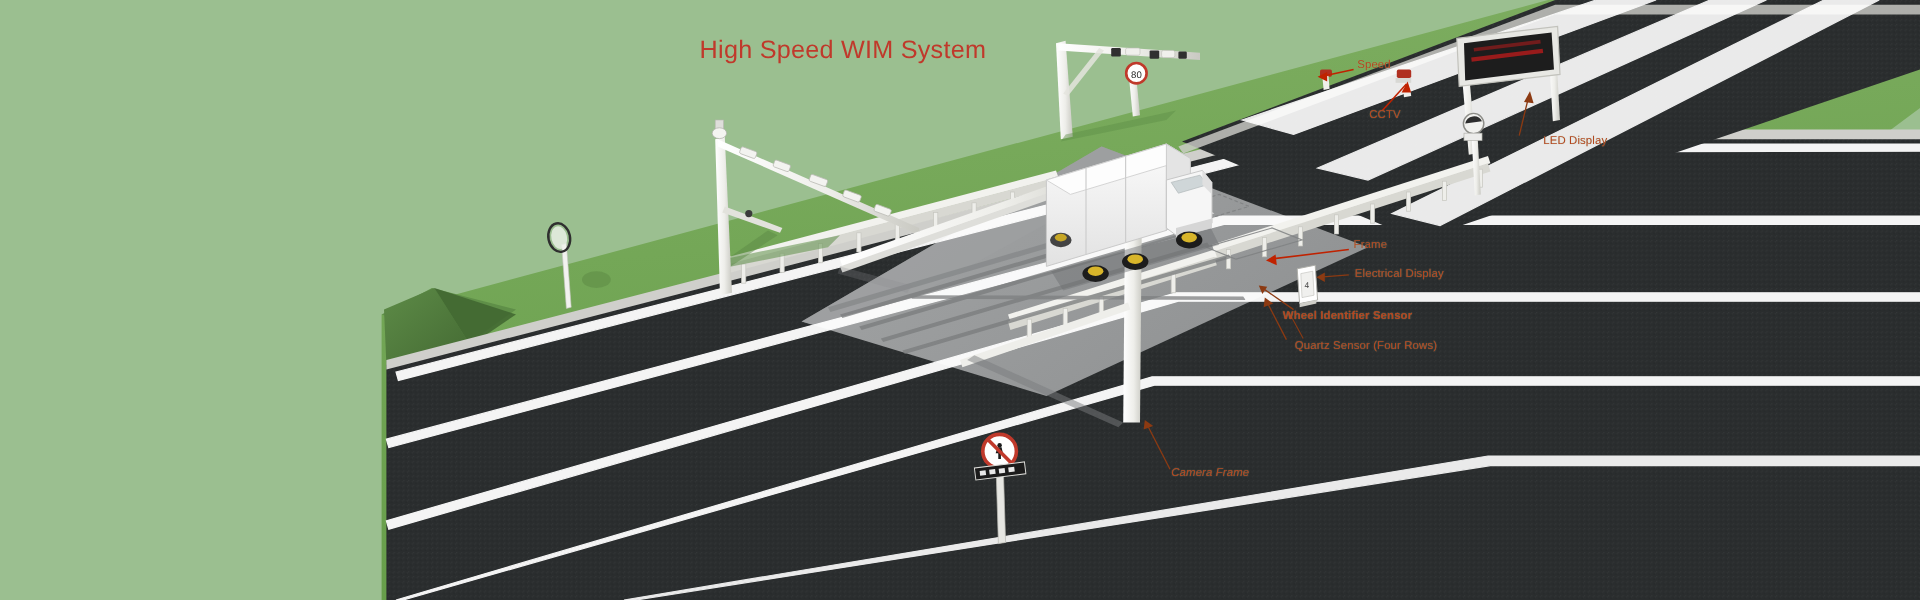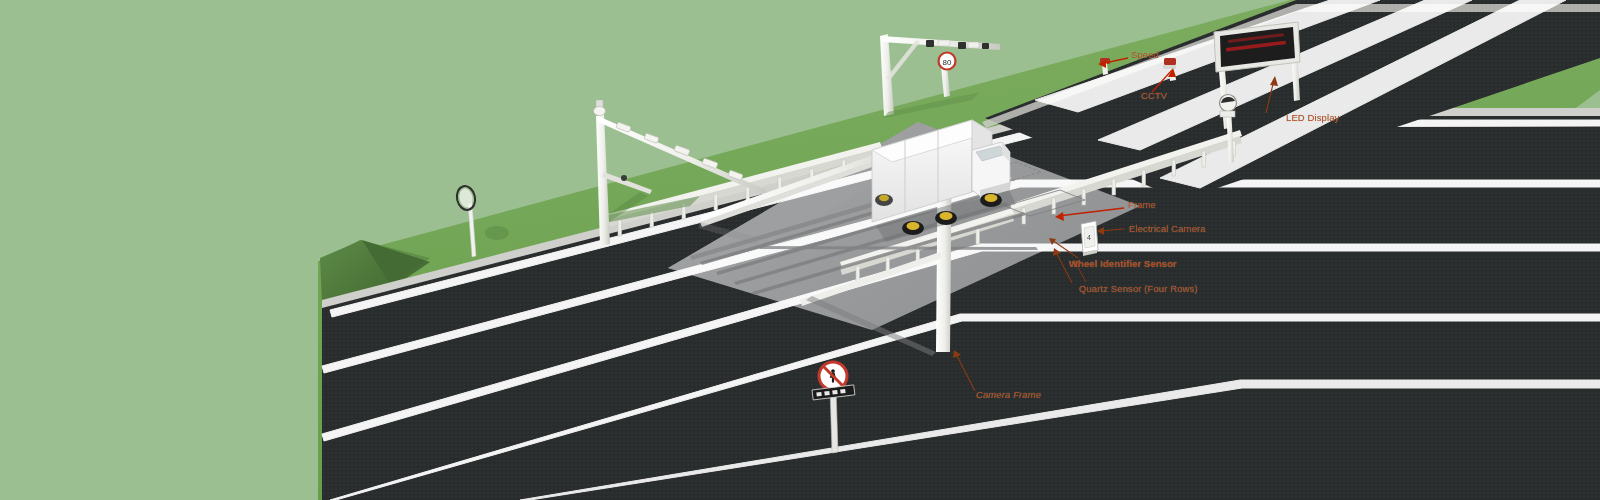--- a/index.html
+++ b/index.html
@@ -370,23 +370,24 @@
 
       <path d="M1072,283 L1056,252"></path>
       <polygon points="1054,248 1053,256 1061,253" fill="#8c3a12" stroke="none"></polygon>
       <path d="M1086,282 L1074,260" stroke="#8c3a12" stroke-width=".9"></path>
 
       <path d="M975,391 L956,354"></path>
       <polygon points="954,350 953,358 961,355" fill="#8c3a12" stroke="none"></polygon>
     </g>
   </svg>
 
+  <div id="diagram-title">High Speed WIM System</div>
 
   <div class="lbl" style="left:1131px; top:49px;">Speed</div>
   <div class="lbl" style="left:1141px; top:90px;">CCTV</div>
   <div class="lbl" style="left:1252px; top:112px;padding-left:34px;">LED Display</div>
   <div class="lbl" style="left:1128px; top:199px;">Frame</div>
-  <div class="lbl" style="left:1129px; top:223px;">Electrical Camera</div>
+  <div class="lbl" style="left:1129px; top:223px;">Electrical Display</div>
   <div class="lbl" style="left:1069px; top:258px;font-weight:bold;">Wheel Identifier Sensor</div>
   <div class="lbl" style="left:1033px; top:283px;margin-left:46px;">Quartz Sensor (Four Rows)</div>
   <div class="lbl" style="left:976px; top:389px;font-style:italic;">Camera Frame</div>
 
 </div>
 
 </body></html>

